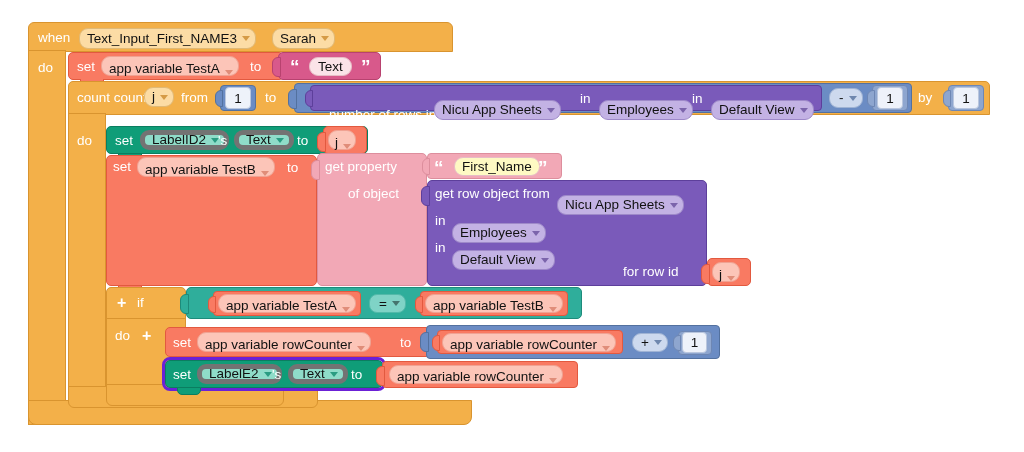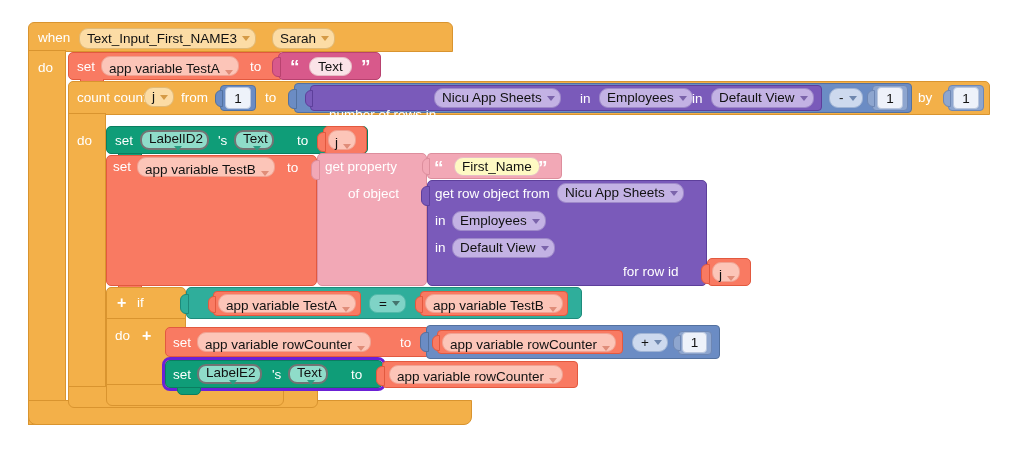--- a/index.html
+++ b/index.html
@@ -29,23 +29,23 @@
        border-radius:9px;padding:0 4px 0 7px;height:19px;white-space:nowrap;
        font-size:13.5px;color:#111;}
   .fld .t{line-height:1;}
   .fld .ar{width:0;height:0;margin-left:5px;margin-right:1px;
            border-left:4px solid transparent;border-right:4px solid transparent;
            border-top:5px solid rgba(0,0,0,.45);}
   .f-orange{background:#fcdca5;border:1px solid #e0b976;}
   .f-orange .ar{border-top-color:#d59b46;}
   .f-salmon{background:#fcc5b8;border:1px solid #f0a292;align-items:flex-end;}
   .f-salmon .ar{border-top-color:#e08d79;}
-  .f-teal{background:#8fdcc9;border:2px solid #737373;flex-direction:column;}
+  .f-teal{background:#8fdcc9;border:5px solid #737373;}
   .f-teal .ar{border-top-color:#2a9c82;}
-  .f-purple{background:#c3b2e4;border:1px solid #9e89c9;}
+  .f-purple{background:#c3b2e4;border:1px solid #9e89c9;margin-top:12px;}
   .f-purple .ar{border-top-color:#7b64ab;}
   .f-pink{background:#fbe3e8;border:1px solid #e7bcc6;}
   .f-blue{background:#cdd9ee;border:1px solid #9fb3d4;}
   .f-blue .ar{border-top-color:#6f87ae;}
   .f-plain{background:#fef9c3;border:1px solid #e7bcc6;}
 
   
   .numf{position:absolute;box-sizing:border-box;background:#eef2fa;
         border:1px solid #b9c6de;border-radius:4px;height:22px;
         display:flex;align-items:center;justify-content:center;

